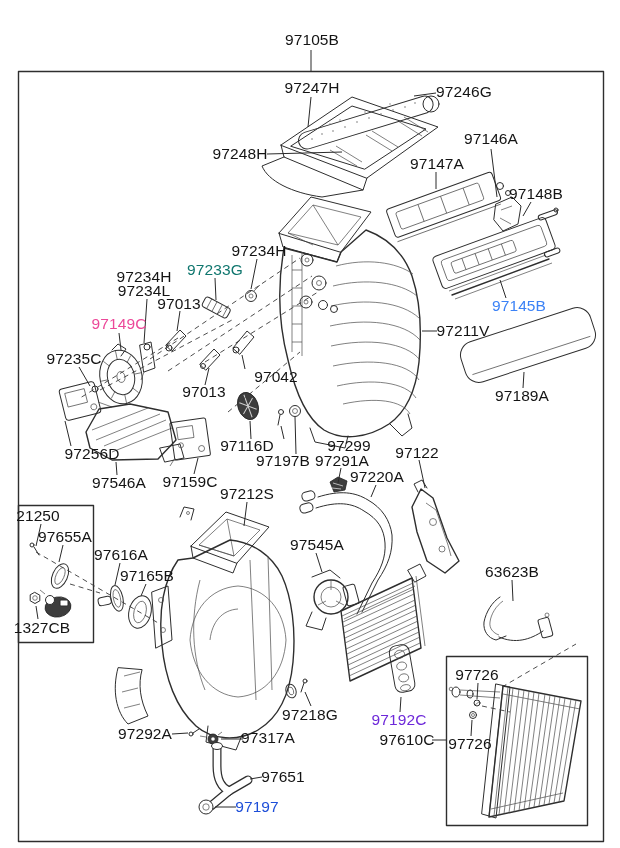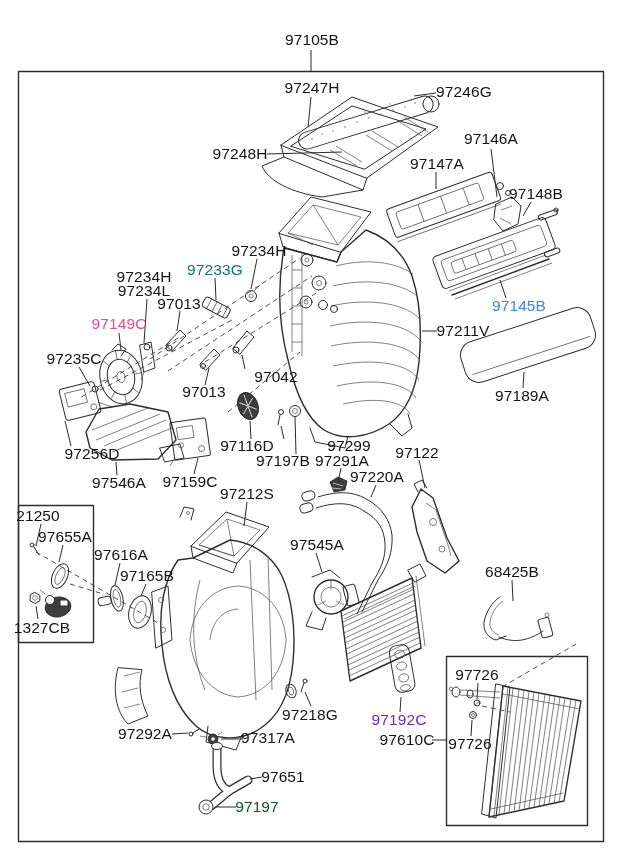--- a/index.html
+++ b/index.html
@@ -511,22 +511,22 @@
       <div class="part-label" style="left: 247px; top: 494px; color: rgb(20, 20, 20);">97212S</div>
       <div class="part-label" style="left: 317px; top: 545px; color: rgb(20, 20, 20);">97545A</div>
       <div class="part-label" style="left: 38px; top: 516px; color: rgb(20, 20, 20);">21250</div>
       <div class="part-label" style="left: 65px; top: 537px; color: rgb(20, 20, 20);">97655A</div>
       <div class="part-label" style="left: 121px; top: 555px; color: rgb(20, 20, 20);">97616A</div>
       <div class="part-label" style="left: 147px; top: 576px; color: rgb(20, 20, 20);">97165B</div>
       <div class="part-label" style="left: 42px; top: 628px; color: rgb(20, 20, 20);">1327CB</div>
       <div class="part-label" style="left: 145px; top: 734px; color: rgb(20, 20, 20);">97292A</div>
       <div class="part-label" style="left: 268px; top: 738px; color: rgb(20, 20, 20);">97317A</div>
       <div class="part-label" style="left: 283px; top: 777px; color: rgb(20, 20, 20);">97651</div>
-      <div class="part-label" style="left: 257px; top: 807px; color: #14532d; text-align: right;">97197</div>
+      <div class="part-label" style="left: 257px; top: 807px; color: #1d4ed8; text-align: right;">97197</div>
       <div class="part-label" style="left: 310px; top: 715px; color: rgb(20, 20, 20);">97218G</div>
       <div class="part-label" style="left: 399px; top: 720px; color: #6d28d9;">97192C</div>
       <div class="part-label" style="left: 407px; top: 740px; color: rgb(20, 20, 20);">97610C</div>
       <div class="part-label" style="left: 477px; top: 675px; color: rgb(20, 20, 20);">97726</div>
       <div class="part-label" style="left: 470px; top: 744px; color: rgb(20, 20, 20);">97726</div>
-      <div class="part-label" style="left: 512px; top: 572px; color: rgb(20, 20, 20);">68425B</div>
+      <div class="part-label" style="left: 512px; top: 572px; color: rgb(20, 20, 20);">63623B</div>
     </div>
 
 </div>
 
 </body></html>

